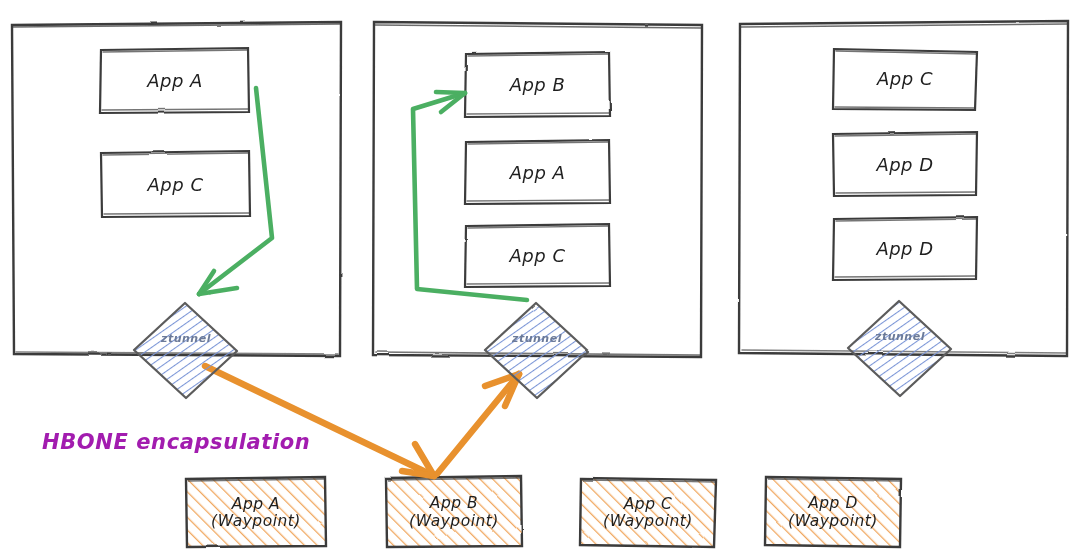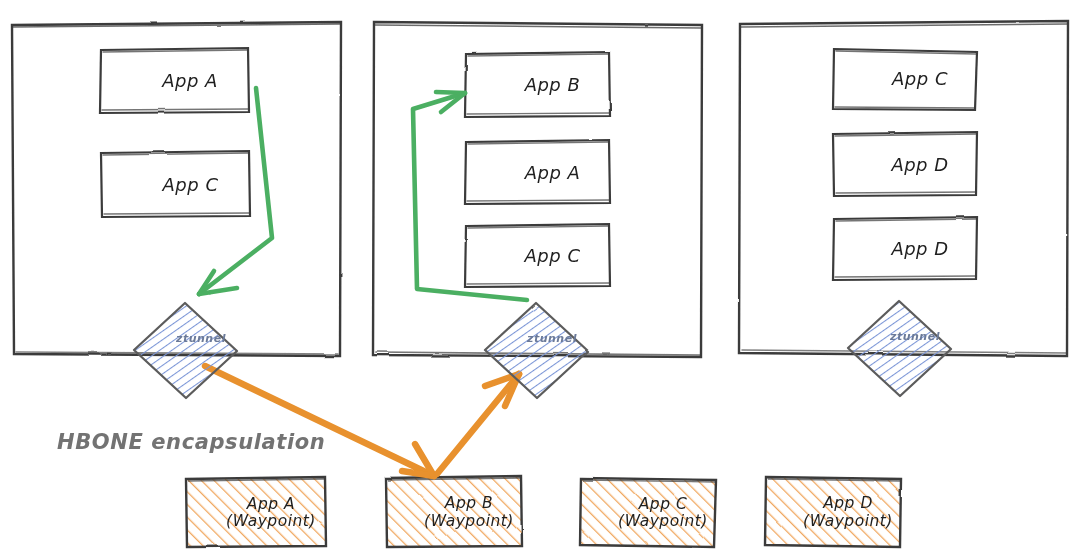--- a/index.html
+++ b/index.html
@@ -17,31 +17,30 @@
   .lbl{
     position:absolute;
     display:flex;align-items:center;justify-content:center;
     text-align:center;
     color:#1f1f1f;
     font-family:"DejaVu Sans", sans-serif;
     font-style:italic;
     letter-spacing:.5px;
     white-space:pre;
     line-height:1.12;
-    padding-left:15px;
   }
   .app-lbl{font-size:18px;font-weight:500;}
   .wp-lbl{font-size:15.5px;font-weight:500;}
   .zt-lbl{
     font-size:11px;font-style:italic;font-weight:600;
     color:#6b7a99;
   }
   .hbone-lbl{
     font-size:21px;font-weight:700;font-style:italic;
-    color:#737373;letter-spacing:.6px;
+    color:#a21caf;letter-spacing:.6px;
   }
 </style>
 </head>
 <body>
 
 <div id="stage">
 
   <svg id="art" class="layer" viewBox="0 0 1080 559">
     <defs>
 

